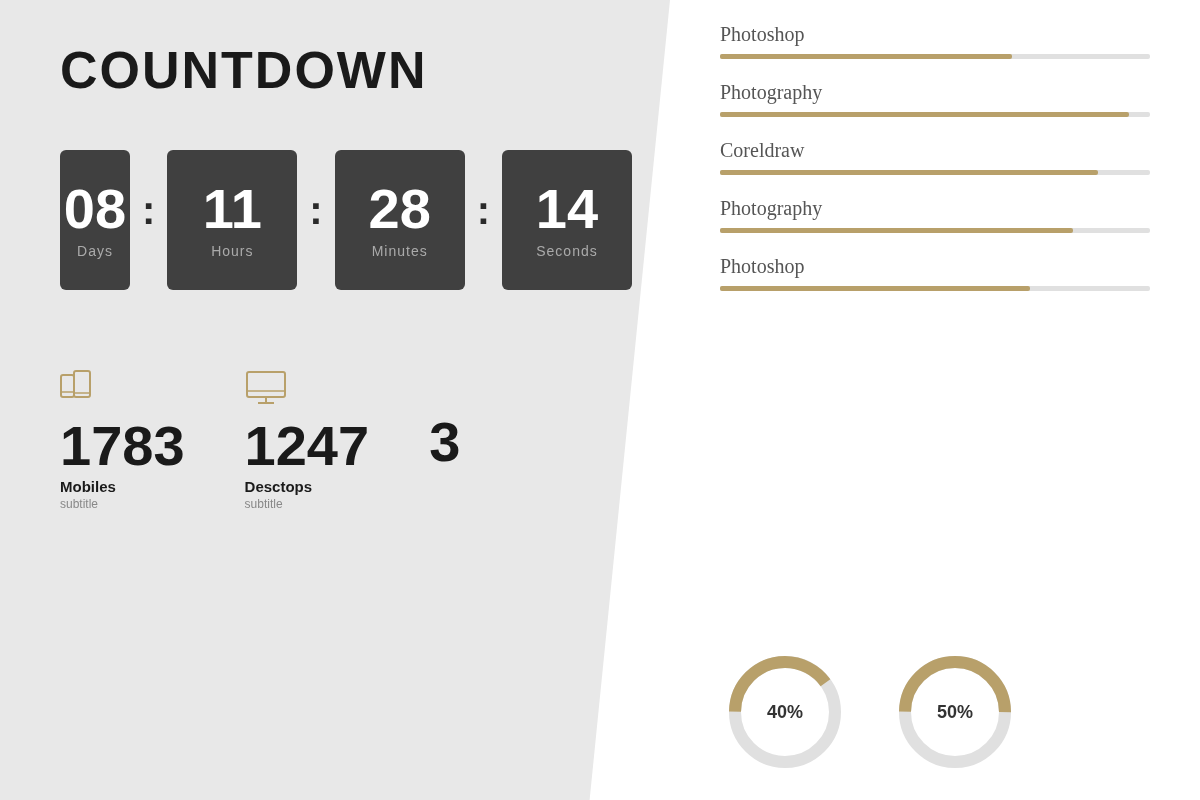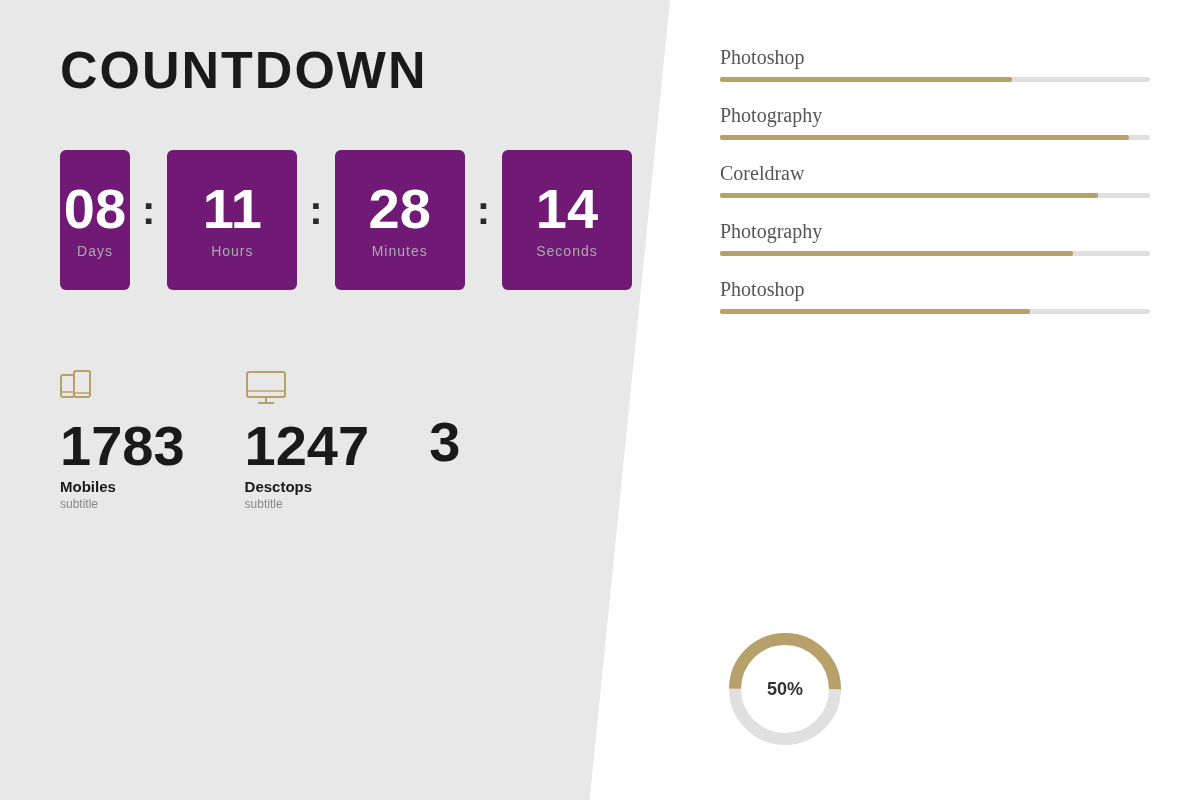--- a/index.html
+++ b/index.html
@@ -32,21 +32,21 @@
     }
 
     .timer-row {
       display: flex;
       align-items: center;
       gap: 12px;
       margin-bottom: 80px;
     }
 
     .timer-block {
-      background: #701a75;
+      background: #404040;
       border-radius: 6px;
       width: 130px;
       height: 140px;
       display: flex;
       flex-direction: column;
       align-items: center;
       justify-content: center;
       color: white;
       flex-shrink: 0;
     }
@@ -120,21 +120,21 @@
       font-size: 12px;
       color: #888888;
       margin-top: 2px;
       text-align: right;
     }
 
     
     .right-panel {
       flex: 1;
       background: #ffffff;
-      padding: 46px 50px;
+      padding: 23px 50px;
       display: flex;
       flex-direction: column;
       gap: 0;
     }
 
     
     .skills-section {
       flex: 1;
     }
 
@@ -307,20 +307,29 @@
     </div>
       <div class="skill-item">
       <div class="skill-name">Photoshop</div>
       <div class="skill-bar-bg">
         <div class="skill-bar-fill" style="width:72%"></div>
       </div>
     </div>
     </div>
   <div class="donut-section">
 
+  <div class="donut-item">
+      <div class="donut-chart">
+        <svg width="130" height="130" viewBox="0 0 130 130">
+          <circle cx="65" cy="65" r="50" fill="none" stroke="#e0e0e0" stroke-width="12"></circle>
+          <circle cx="65" cy="65" r="50" fill="none" stroke="#b8a06a" stroke-width="12" stroke-dasharray="125.66370614359174 188.49555921538757" stroke-dashoffset="78.53981633974483" transform="rotate(-90 65 65)"></circle>
+        </svg>
+        <span class="donut-label">40%</span>
+      </div>
+    </div>
       <div class="donut-item">
       <div class="donut-chart">
         <svg width="130" height="130" viewBox="0 0 130 130">
           <circle cx="65" cy="65" r="50" fill="none" stroke="#e0e0e0" stroke-width="12"></circle>
           <circle cx="65" cy="65" r="50" fill="none" stroke="#b8a06a" stroke-width="12" stroke-dasharray="157.07963267948966 157.07963267948966" stroke-dashoffset="78.53981633974483" transform="rotate(-90 65 65)"></circle>
         </svg>
         <span class="donut-label">50%</span>
       </div>
     </div>
     </div>

